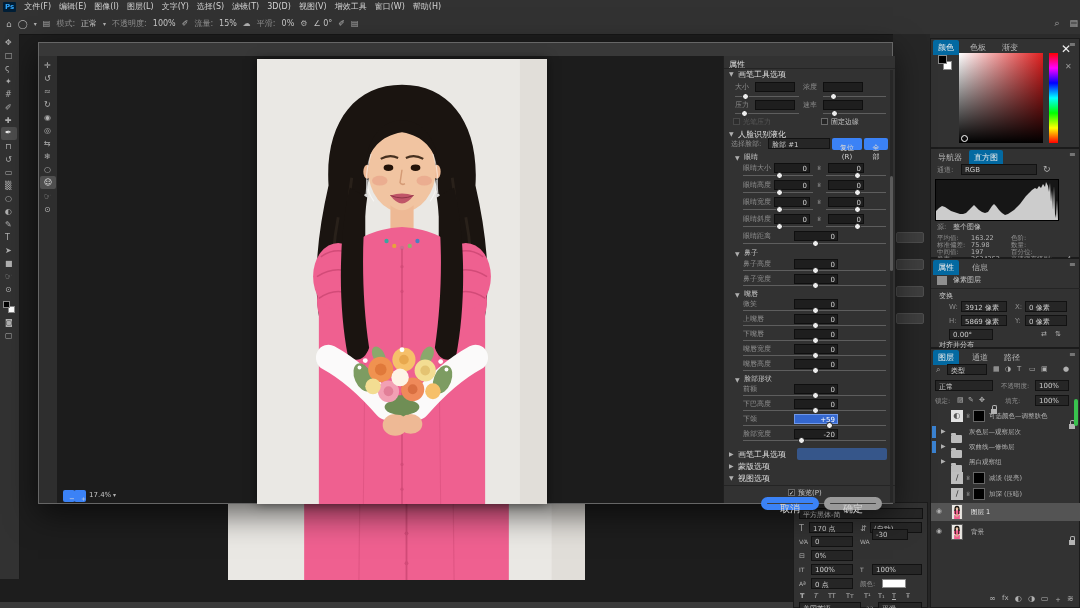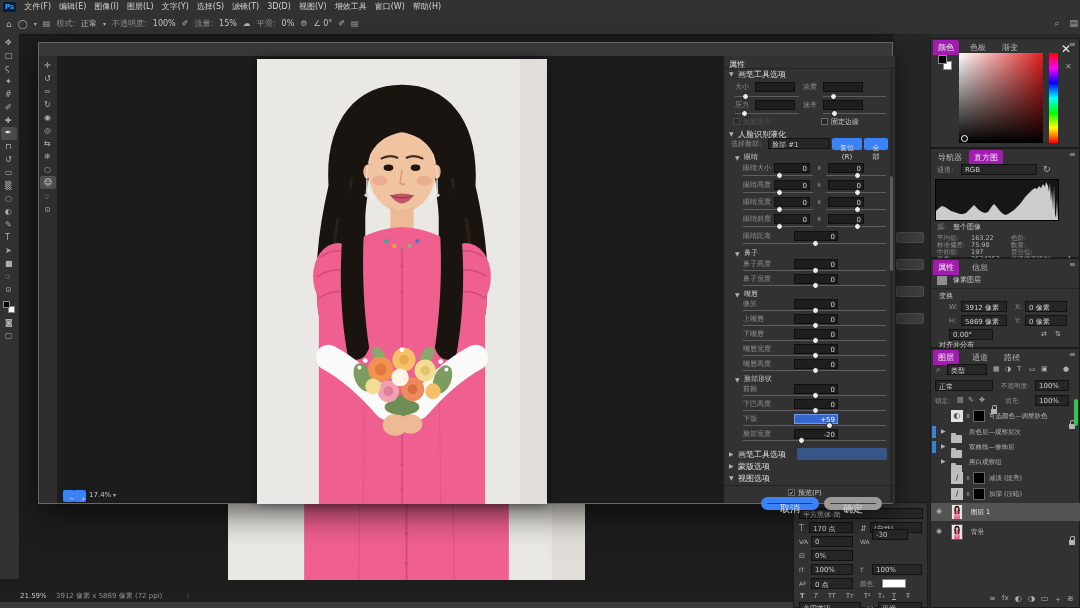--- a/index.html
+++ b/index.html
@@ -17,21 +17,21 @@
   .trk{height:1px;background:#5e5e5e}
   .knb{position:absolute;width:5px;height:5px;border-radius:50%;background:#ececec;border:1px solid #161616;top:-3px}
   .btn{box-sizing:border-box;background:#3f3f3f;border:6px solid #3b82f6;border-radius:2px;
        color:#d5d5d5;font-size:7px;text-align:center;line-height:9px}
   .pill{border-radius:7px;height:13px;line-height:12px;font-size:10px}
   .cb{width:7px;height:7px;background:#262626;border:1px solid #6a6a6a;display:inline-block;box-sizing:border-box;
       font-size:6px;line-height:6px;color:#e8e8e8;text-align:center}
   .dd{box-sizing:border-box;background:#262626;border:1px solid #121212;color:#ccc;font-size:7px;
       padding:1px 3px 0 3px;height:11px;white-space:nowrap}
   .tab{font-size:8px;color:#b5b5b5;padding:2px 5px;white-space:nowrap}
-  .tab.on{background:#a21caf;color:#ececec;border-radius:2px 2px 0 0}
+  .tab.on{background:#0369a1;color:#ececec;border-radius:2px 2px 0 0}
   .ico{color:#b0b0b0;white-space:nowrap}
   .panel{background:#323232;border:1px solid #1b1b1b;box-sizing:border-box}
   .menubar{display:flex;align-items:center;gap:0;padding-left:3px}
   .menubar .mi{font-size:8px;color:#d2d2d2;padding:6px 4px;line-height:13px}
   .obar{display:flex;align-items:center;gap:6px;padding-left:6px}
   .thumbf{box-sizing:border-box;border:1px solid #5c5c5c;background:#000;overflow:hidden;display:block}
   .folder{width:11px;height:8px;background:#bcbcbc;position:relative;border-radius:1px;display:inline-block}
   .folder::before{content:"";position:absolute;top:-2px;left:0;width:5px;height:2px;background:#bcbcbc;border-radius:1px 1px 0 0}
   .lockico{width:6px;height:5px;background:#b4b4b4;position:relative;display:inline-block}
   .lockico::before{content:"";position:absolute;top:-4px;left:1px;width:3px;height:3px;border:1px solid #b4b4b4;
@@ -188,25 +188,20 @@
   <div class="a ico" style="left:5px;top:284px;font-size:8px">◙</div>
   <div class="a ico" style="left:5px;top:297px;font-size:8px">▢</div>
 </div>
 
 <div class="a" style="left:228px;top:504px;width:357px;height:76px;overflow:hidden;background:#ffffff;z-index:1">
   <svg width="357" height="536" viewBox="0 0 300 450" preserveAspectRatio="none" style="display:block;margin-top:-459px">
         <use href="#portrait"></use>
       </svg>
 </div>
 
-<div class="a" style="left:0;top:590px;width:790px;height:12px;background:#1f1f1f;z-index:1">
-  <span class="tx7 a" style="left:20px;top:2px">21.59%</span>
-  <span class="tx7 a dim" style="left:56px;top:2px">3912 像素 x 5869 像素 (72 ppi)</span>
-  <span class="tx7 a dim" style="left:186px;top:2px">〉</span>
-</div>
 <div class="a" style="left:0;top:602px;width:1080px;height:6px;background:#3a3a3a"></div>
 
 <div class="a" style="left:893px;top:34px;width:37px;height:574px;background:#262626;z-index:1">
   <div class="a blob" style="left:3px;top:198px;width:26px;height:9px"></div>
   <div class="a blob" style="left:3px;top:225px;width:26px;height:9px"></div>
   <div class="a blob" style="left:3px;top:252px;width:26px;height:9px"></div>
   <div class="a blob" style="left:3px;top:279px;width:26px;height:9px"></div>
 </div>
 
 <div class="a" style="left:930px;top:34px;width:150px;height:574px;background:#2b2b2b;z-index:2">

